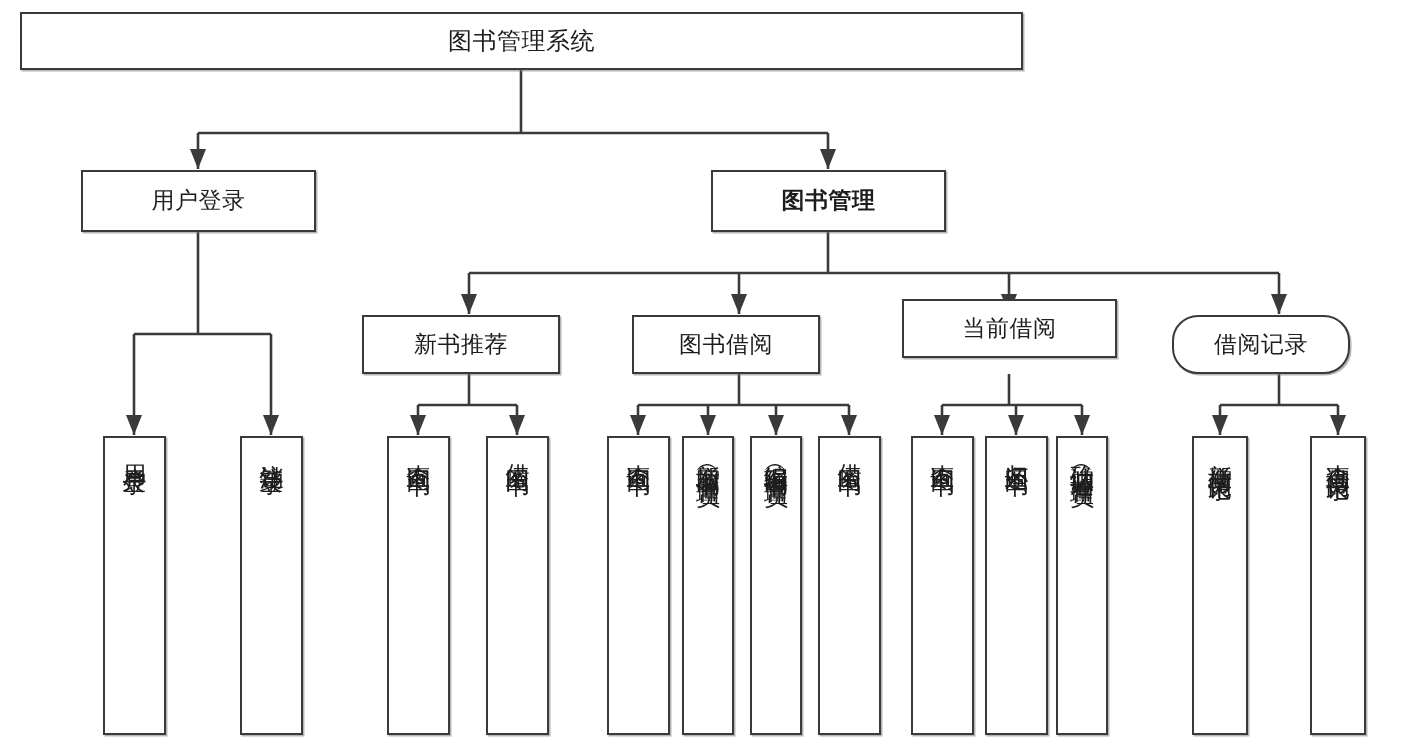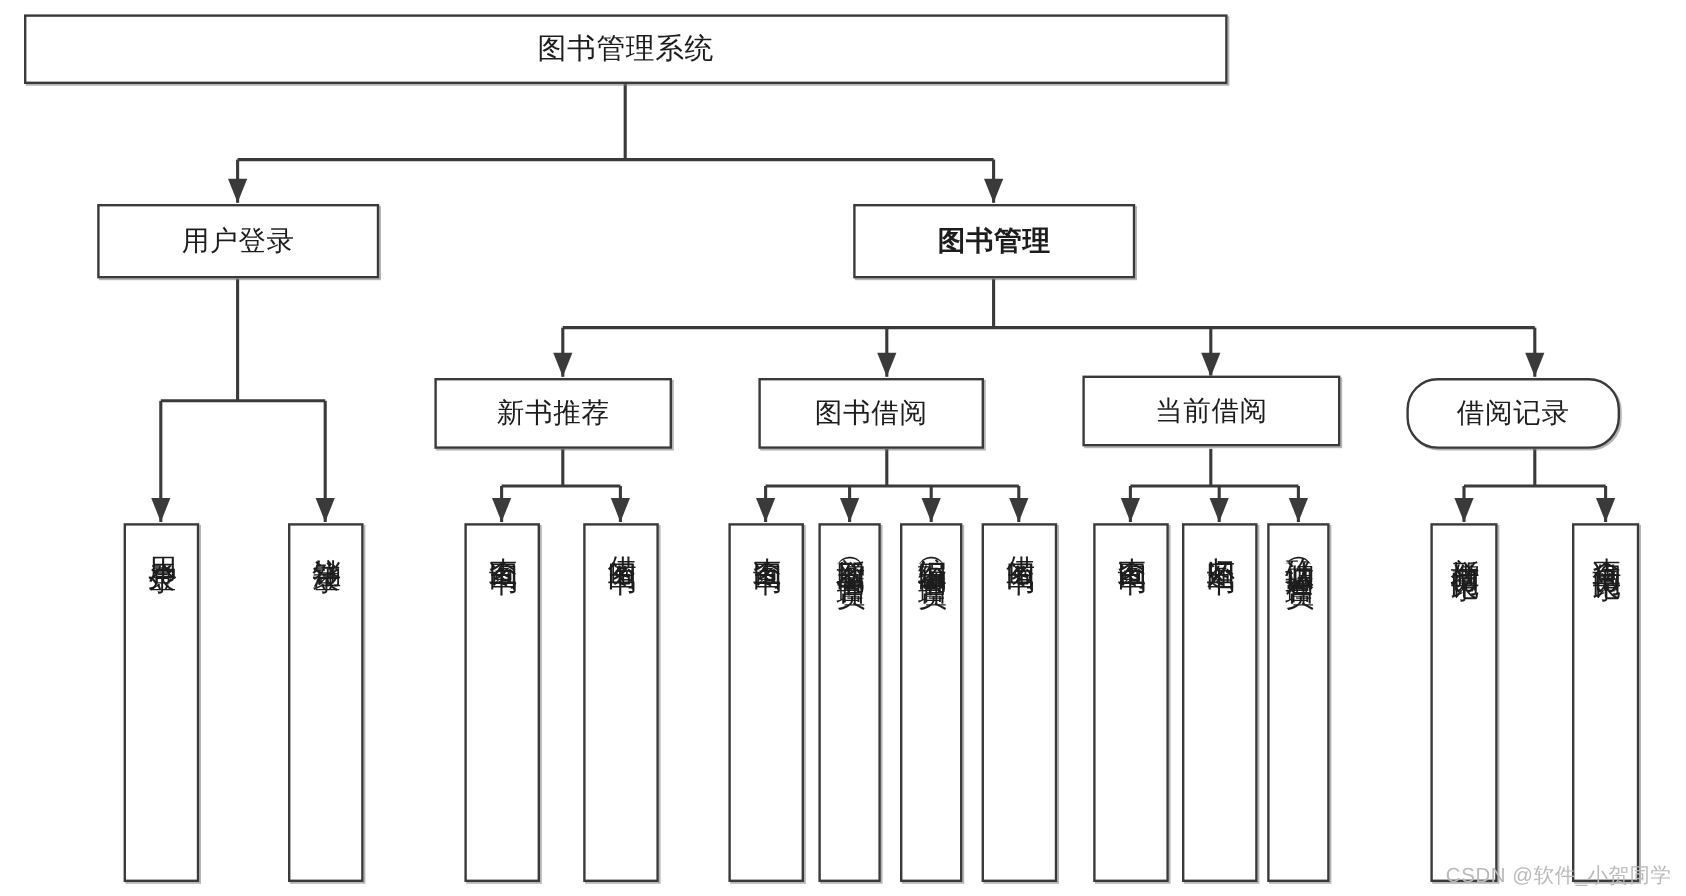--- a/index.html
+++ b/index.html
@@ -139,21 +139,21 @@
       </div>
       <div class="node horizontal" style="left: 711px; top: 170px; width: 235px; height: 62px; font-weight: bold;">
         <span class="label">图书管理</span>
       </div>
       <div class="node horizontal" style="left: 362px; top: 315px; width: 198px; height: 59px;">
         <span class="label">新书推荐</span>
       </div>
       <div class="node horizontal" style="left: 632px; top: 315px; width: 188px; height: 59px;">
         <span class="label">图书借阅</span>
       </div>
-      <div class="node horizontal" style="left: 902px; top: 313px; width: 215px; height: 59px;">
+      <div class="node horizontal" style="left: 902px; top: 299px; width: 215px; height: 59px;">
         <span class="label">当前借阅</span>
       </div>
       <div class="node horizontal" style="left: 1172px; top: 315px; width: 178px; height: 59px; border-radius: 26px;">
         <span class="label">借阅记录</span>
       </div>
       <div class="node vertical" style="left: 103px; top: 436px; width: 63px; height: 299px;">
         <span class="label">用户登录</span>
       </div>
       <div class="node vertical" style="left: 240px; top: 436px; width: 63px; height: 299px;">
         <span class="label">注销登录</span>
@@ -186,14 +186,13 @@
         <span class="label">确认归还（管理员）</span>
       </div>
       <div class="node vertical" style="left: 1192px; top: 436px; width: 56px; height: 299px;">
         <span class="label">新增借阅记录</span>
       </div>
       <div class="node vertical" style="left: 1310px; top: 436px; width: 56px; height: 299px;">
         <span class="label">查询借阅记录</span>
       </div>
     </div>
 
-  <div class="watermark">CSDN @软件_小贺同学</div>
 </div>
 
 </body></html>

